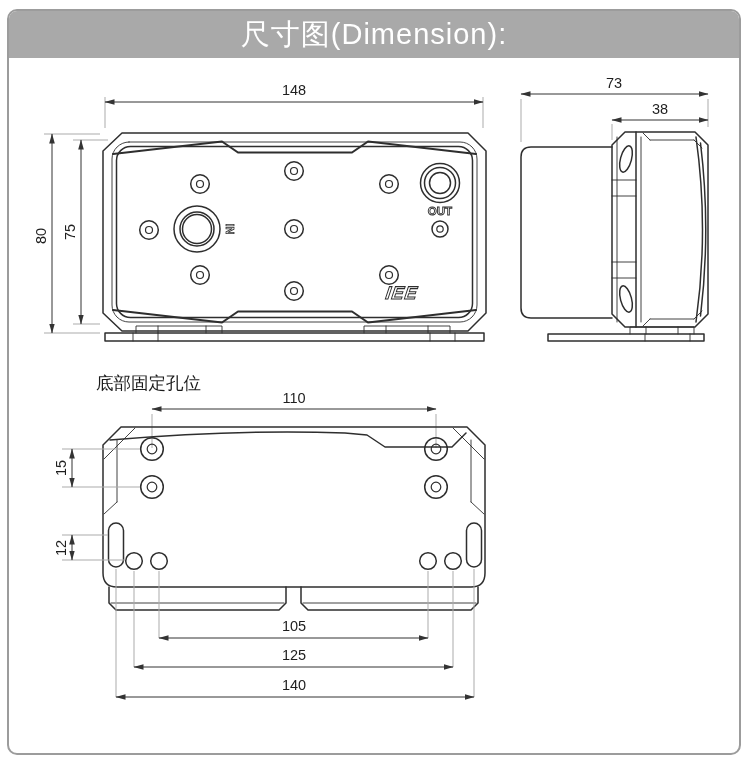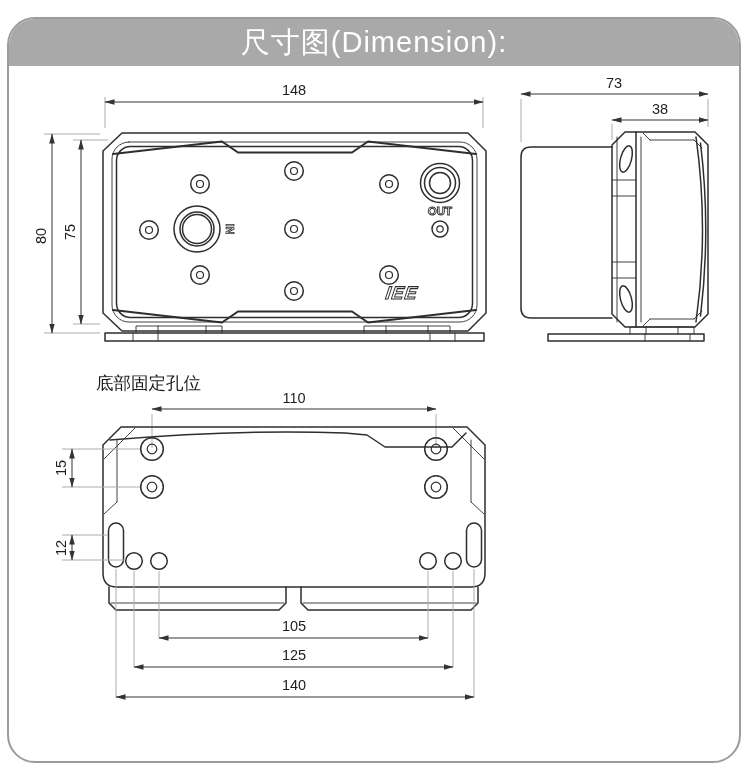--- a/index.html
+++ b/index.html
@@ -1,19 +1,19 @@
 <!DOCTYPE html>
 <html><head>
 <meta charset="utf-8">
 <style>
   html,body{margin:0;padding:0;background:#ffffff;}
   body{width:750px;height:767px;position:relative;font-family:"Liberation Sans",sans-serif;overflow:hidden;}
   .page-frame{
     position:absolute;left:7px;top:9px;width:734px;height:746px;
-    border:2px solid #9c9c9c;border-radius:28px;background:#ffffff;overflow:hidden;box-sizing:border-box;margin-top:8px;
+    border:2px solid #9c9c9c;border-radius:10px;background:#ffffff;overflow:hidden;box-sizing:border-box;
   }
   .header-bar{
     position:absolute;left:0;top:0;width:100%;height:47px;background:#a9a9a9;
     display:flex;align-items:center;justify-content:center;
   }
   .header-title{
     color:#ffffff;font-size:29px;letter-spacing:1px;font-weight:400;
     font-family:"Liberation Sans","DejaVu Sans",sans-serif;
   }
   .drawing-layer{position:absolute;left:0;top:0;width:750px;height:767px;}

